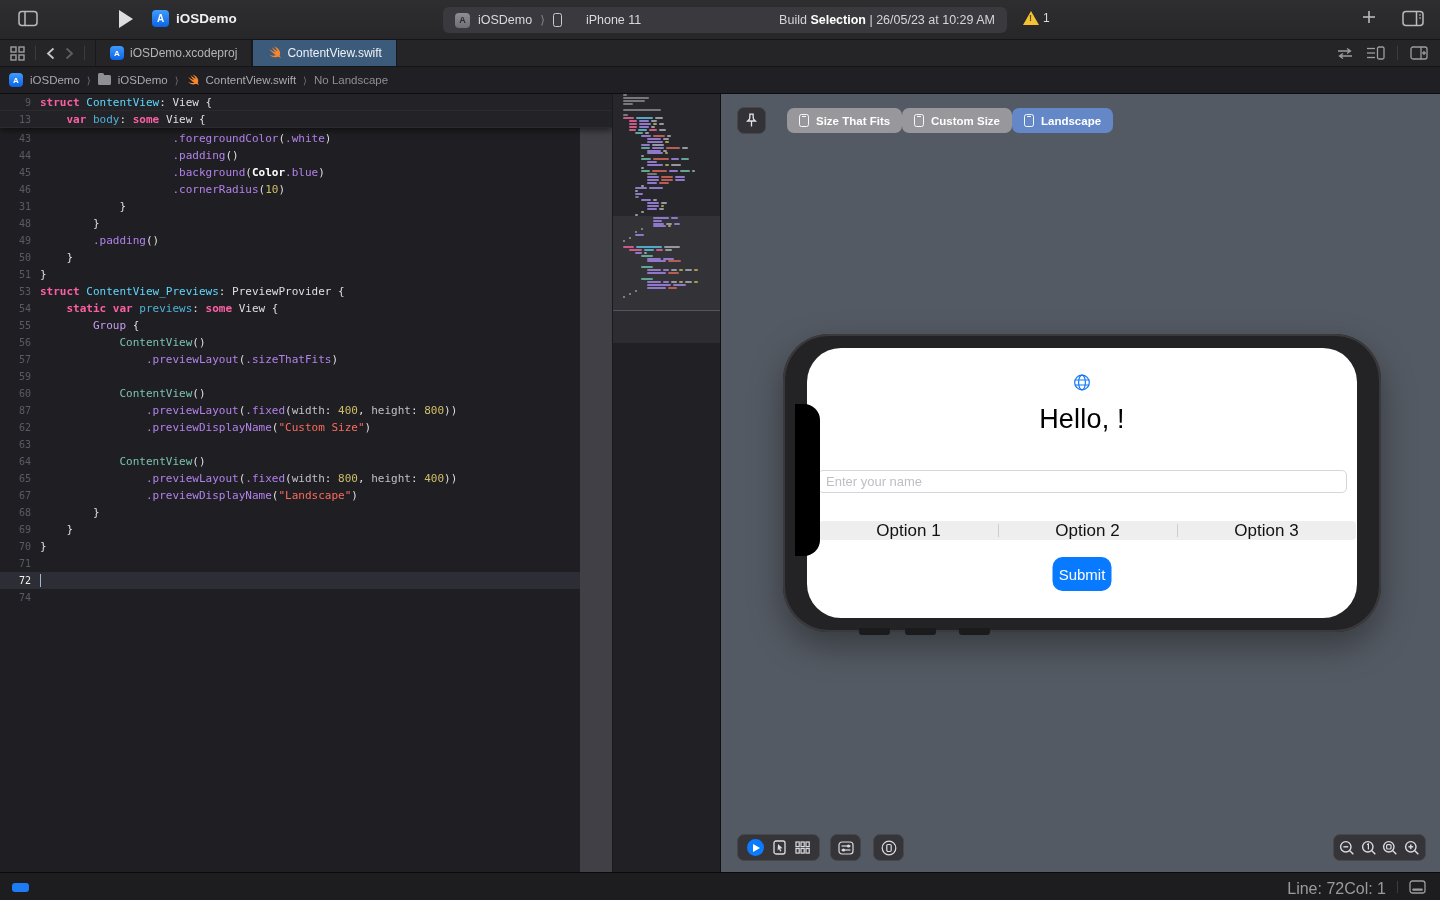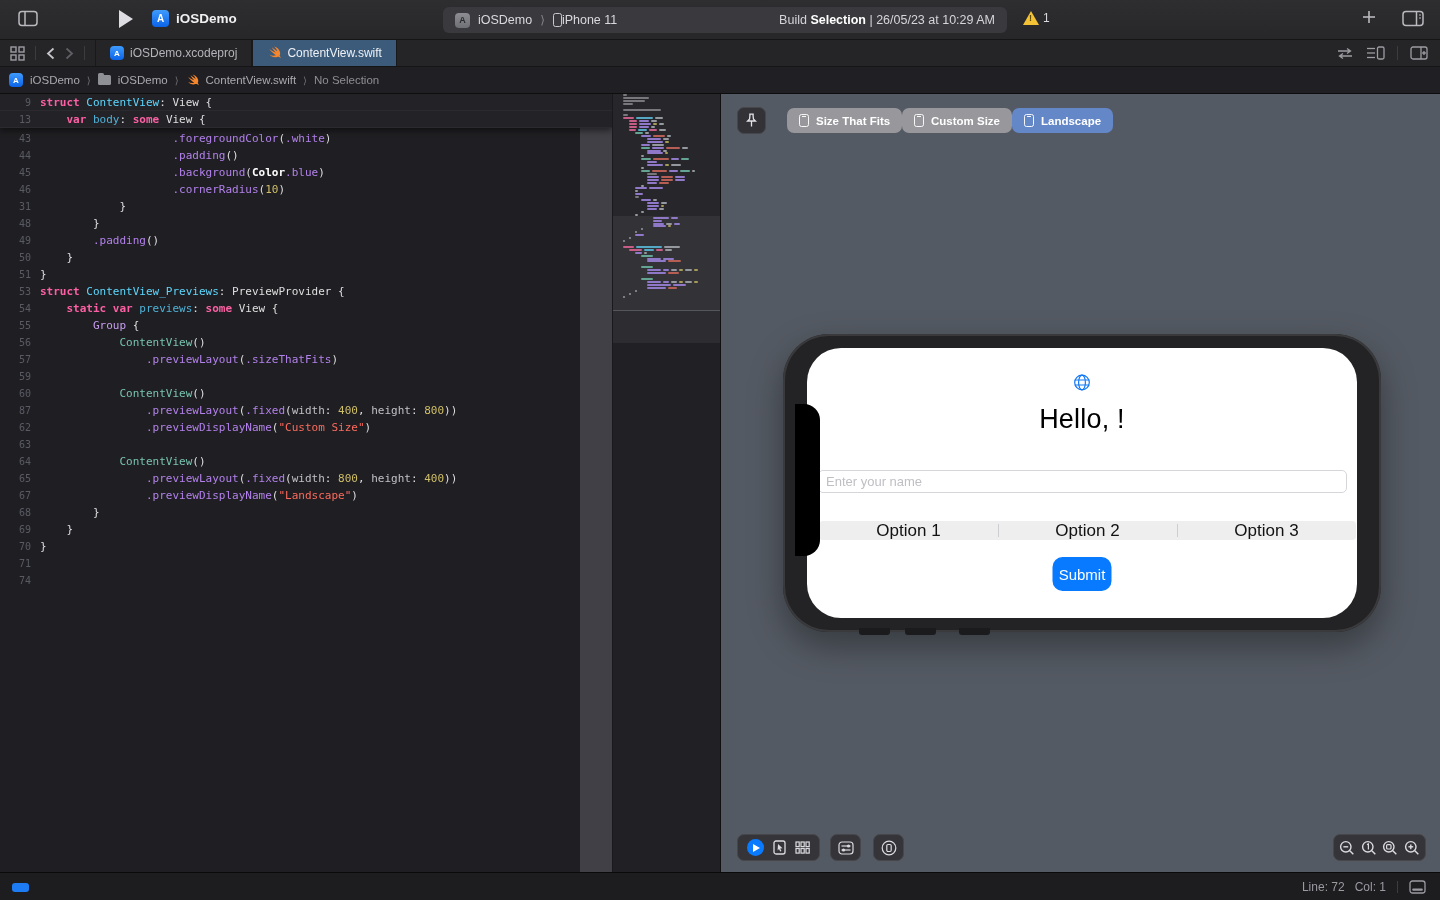--- a/index.html
+++ b/index.html
@@ -119,21 +119,21 @@
   
   .pv-group { position:absolute; top:740px; height:27px; background:#353539; border:1px solid #47474B;
     border-radius:7px; display:flex; align-items:center; justify-content:space-evenly; color:#DCDCE0; }
   .live-dot { width:17px; height:17px; border-radius:50%; background:#0A7AFF; display:flex; align-items:center; justify-content:center; }
   .live-dot .tri { width:0; height:0; border-left:7px solid #fff; border-top:4.5px solid transparent; border-bottom:4.5px solid transparent; margin-left:2px; }
 
   
   .statusbar { position:absolute; left:0; top:872px; width:1440px; height:28px; background:#1D1D20;
     border-top:1px solid #0a0a0b; }
   .bp-pill { position:absolute; left:12px; top:10px; width:17px; height:9px; border-radius:3px; background:#1D7BF4; }
-  .line-col { position:absolute; right:54px; top:7px; color:#9A9AA0; font-size:12px; display:flex; gap:10px; }
+  .line-col { position:absolute; right:54px; top:7px; color:#9A9AA0; font-size:16px; display:flex; }
   .sb-divider { position:absolute; right:42px; top:8px; width:1px; height:12px; background:#3c3c40; }
   .sb-icon { position:absolute; right:14px; top:7px; color:#9A9AA0; }
   svg { display:block; }
 </style>
 </head>
 <body>
 
 <div id="app">
 
   <div class="toolbar">
@@ -147,21 +147,21 @@
     <div class="proj-title">
       <span class="appicon">A</span>
       <span>iOSDemo</span>
     </div>
 
     <div class="scheme-pill">
       <span class="appicon gray" style="width:15px;height:15px;font-size:9px">A</span>
       <span style="margin-left:8px">iOSDemo</span>
       <span class="sep-chev">⟩</span>
       <span class="phone-glyph"></span>
-      <span style="margin-left:0">iPhone 11</span>
+      <span style="margin-left:24px">iPhone 11</span>
       <span class="build-status"><span>Build </span><b>Selection</b><span> | 26/05/23 at 10:29 AM</span></span>
     </div>
 
     <div class="warn-badge">
       <span class="warn-tri"></span>
       <span>1</span>
     </div>
 
     <div class="tb-icon" style="left:1360px;top:8px">
       <svg width="18" height="18" viewBox="0 0 18 18">
@@ -248,21 +248,21 @@
     <span class="folder-glyph"></span>
     <span>iOSDemo</span>
     <span class="chev">⟩</span>
     <span>
       <svg width="13" height="13" viewBox="0 0 14 14">
           <path fill="#F7862C" d="M12.6 9.8c.9-1.7.8-3.8-.4-5.6C11 2.4 9 1 7 .6c1.6 1.3 2.9 3 3.4 4.7-1.6-1-3.6-2.4-5.6-4 .9 1.9 2.6 3.9 4.2 5.4C7 6 4.7 4.7 2.3 3.1c2 2.7 4.4 4.8 6.6 6.2-1.9.8-4.3.6-6.6-.7 1.8 2.2 5 3.2 7.8 2.3.8-.3 1.5-.3 2.1.2.5.4 1 .9 1.6.9-.6-1-.4-1.5-1.2-2.2z"></path>
         </svg>
     </span>
     <span>ContentView.swift</span>
     <span class="chev">⟩</span>
-    <span class="crumb-dim">No Selection</span>
+    <span class="crumb-dim">No Landscape</span>
   </div>
 
   <div class="editor">
     <div class="gutter-strip"></div>
     <div class="scrolled" id="code-lines">
         <div class="code-row">
           <span class="ln">43</span>
           <span class="src">                    <span class="tok-fn">.foregroundColor</span><span class="tok-pl">(</span><span class="tok-fn">.white</span><span class="tok-pl">)</span></span>
         </div>
         <div class="code-row">
@@ -357,20 +357,24 @@
           <span class="ln">69</span>
           <span class="src">    <span class="tok-pl">}</span></span>
         </div>
         <div class="code-row">
           <span class="ln">70</span>
           <span class="src"><span class="tok-pl">}</span></span>
         </div>
         <div class="code-row">
           <span class="ln">71</span>
           <span class="src"></span>
+        </div>
+        <div class="code-row hl">
+          <span class="ln">72</span>
+          <span class="src"><span class="caret"></span></span>
         </div>
         <div class="code-row">
           <span class="ln">74</span>
           <span class="src"></span>
         </div>
       </div>
     <div class="sticky" id="sticky-lines">
         <div class="code-row">
           <span class="ln">9</span>
           <span class="src"><span class="tok-k">struct </span><span class="tok-ty">ContentView</span><span class="tok-pl">: View {</span></span>

